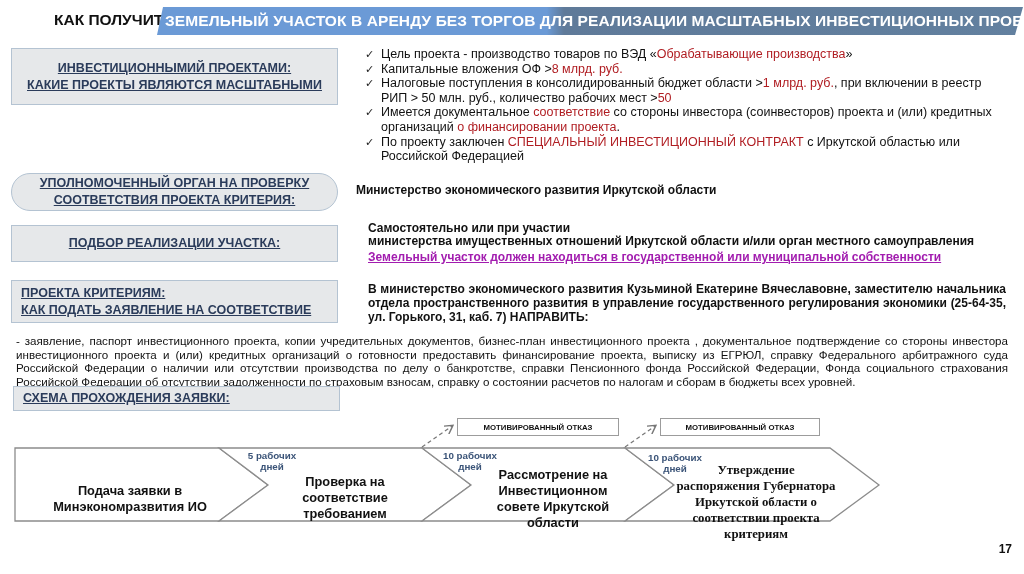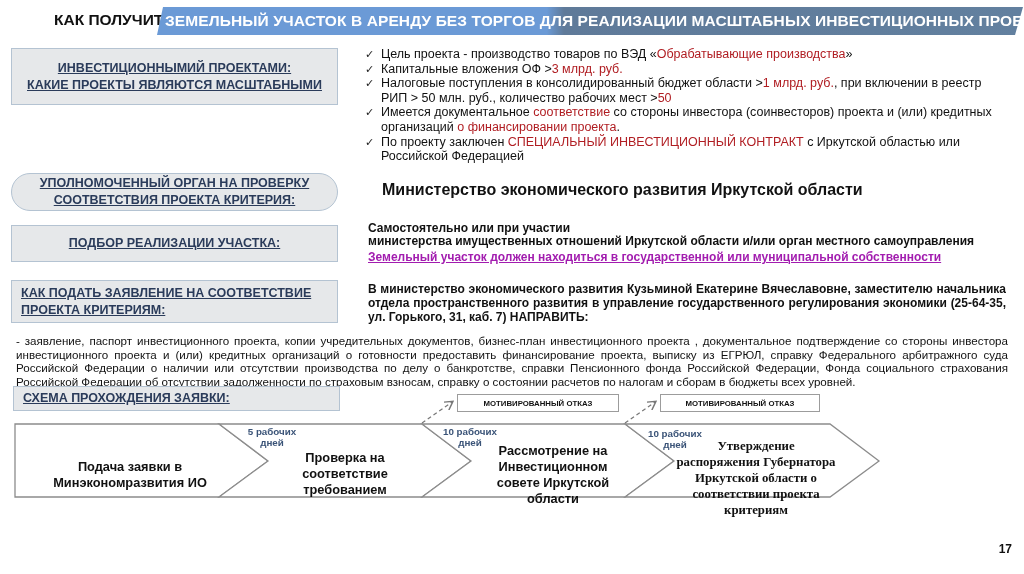--- a/index.html
+++ b/index.html
@@ -20,21 +20,21 @@
   .rtext { font-size:12.5px; line-height:14.5px; color:#111; }
   .red { color:#b01d22; }
   .bullets { left:364px; top:47px; width:640px; margin:0; padding:0; list-style:none; }
   .bullets li { position:relative; padding-left:17px; font-size:12.5px; line-height:14.6px; }
   .bullets li .chk { position:absolute; left:1px; top:0; font-size:11px; color:#222; }
   .bold { font-weight:bold; }
   .link { color:#a21caf; text-decoration:underline; font-weight:bold; }
   .docs { left:16px; top:334px; width:992px; font-size:11.6px; line-height:13.6px; text-align:justify; }
   .num { right:12px; top:542px; font-size:12px; font-weight:bold; }
   
-  .flow { left:0; top:386px; width:932px; height:150px; }
+  .flow { left:0; top:410px; width:932px; height:150px; }
   .step-text { position:absolute; text-align:center; font-weight:bold; font-size:12.8px; line-height:16px; color:#111; }
   .days { position:absolute; text-align:center; font-weight:bold; font-size:9.8px; line-height:11px; color:#3b5478; }
   .reject { position:absolute; height:18px; border:1.2px solid #9c9c9c; background:#fff; box-sizing:border-box;
             font-size:7.8px; font-weight:bold; display:flex; align-items:center; justify-content:center; color:#111; }
 </style>
 </head>
 <body>
 
 <div class="abs hdr-black">КАК ПОЛУЧИТЬ</div>
 <div class="abs hdr-band">
@@ -58,21 +58,21 @@
     <div>КАКИЕ ПРОЕКТЫ ЯВЛЯЮТСЯ МАСШТАБНЫМИ</div>
   </div>
 </div>
 <ul class="abs bullets">
   <li>
     <span class="chk">✓</span>
     <span>Цель проекта - производство товаров по ВЭД «</span><span class="red">Обрабатывающие производства</span><span>»</span>
   </li>
   <li>
     <span class="chk">✓</span>
-    <span>Капитальные вложения ОФ &gt;</span><span class="red">3 млрд. руб.</span>
+    <span>Капитальные вложения ОФ &gt;</span><span class="red">8 млрд. руб.</span>
   </li>
   <li>
     <span class="chk">✓</span>
     <span>Налоговые поступления в консолидированный бюджет области &gt;</span><span class="red">1 млрд. руб.</span><span>, при включении в реестр РИП &gt; 50 млн. руб., количество рабочих мест &gt;</span><span class="red">50</span>
   </li>
   <li>
     <span class="chk">✓</span>
     <span>Имеется документальное </span><span class="red">соответствие</span><span> со стороны инвестора (соинвесторов) проекта и (или) кредитных организаций </span><span class="red">о финансировании проекта</span><span>.</span>
   </li>
   <li>
@@ -80,33 +80,33 @@
     <span>По проекту заключен </span><span class="red">СПЕЦИАЛЬНЫЙ ИНВЕСТИЦИОННЫЙ КОНТРАКТ</span><span> с Иркутской областью или Российской Федерацией</span>
   </li>
 </ul>
 
 <div class="abs lbox" style="left:11px;top:173px;width:327px;height:38px;border-radius:19px;">
   <div>
     <div>УПОЛНОМОЧЕННЫЙ ОРГАН НА ПРОВЕРКУ</div>
     <div>СООТВЕТСТВИЯ ПРОЕКТА КРИТЕРИЯ:</div>
   </div>
 </div>
-<div class="abs rtext bold" style="left:382px;top:183px;font-size:16px;">Министерство экономического развития Иркутской области</div>
+<div class="abs rtext bold" style="left:356px;top:183px;font-size:12px;">Министерство экономического развития Иркутской области</div>
 
 <div class="abs lbox" style="left:11px;top:225px;width:327px;height:37px;">
   <div>ПОДБОР РЕАЛИЗАЦИИ УЧАСТКА:</div>
 </div>
 <div class="abs rtext bold" style="left:368px;top:222px;font-size:12px;line-height:13px;">Самостоятельно или при участии</div>
 <div class="abs rtext bold" style="left:368px;top:235px;font-size:12px;line-height:13px;">министерства имущественных отношений Иркутской области и/или орган местного самоуправления</div>
 <div class="abs rtext link" style="left:368px;top:250px;font-size:12px;line-height:14px;">Земельный участок должен находиться в государственной или муниципальной собственности</div>
 
 <div class="abs lbox left" style="left:11px;top:280px;width:327px;height:43px;">
   <div>
+    <div>ПРОЕКТА КРИТЕРИЯМ:</div>
     <div>КАК ПОДАТЬ ЗАЯВЛЕНИЕ НА СООТВЕТСТВИЕ</div>
-    <div>ПРОЕКТА КРИТЕРИЯМ:</div>
   </div>
 </div>
 <div class="abs rtext bold" style="left:368px;top:282px;width:638px;font-size:12px;line-height:14px;text-align:justify;">В министерство экономического развития Кузьминой Екатерине Вячеславовне, заместителю начальника отдела пространственного развития в управление государственного регулирования экономики (25-64-35, ул. Горького, 31, каб. 7) НАПРАВИТЬ:</div>
 <div class="abs docs">- заявление, паспорт инвестиционного проекта, копии учредительных документов, бизнес-план инвестиционного проекта , документальное подтверждение со стороны инвестора инвестиционного проекта и (или) кредитных организаций о готовности предоставить финансирование проекта, выписку из ЕГРЮЛ, справку Федерального арбитражного суда Российской Федерации о наличии или отсутствии производства по делу о банкротстве,  справки Пенсионного фонда Российской Федерации, Фонда социального страхования Российской Федерации об отсутствии задолженности по страховым взносам, справку о состоянии расчетов по налогам и сборам в бюджеты всех уровней.</div>
 
 <div class="abs lbox left" style="left:13px;top:386px;width:327px;height:25px;">
   <div>СХЕМА ПРОХОЖДЕНИЯ ЗАЯВКИ:</div>
 </div>
 
 <div class="abs flow">

